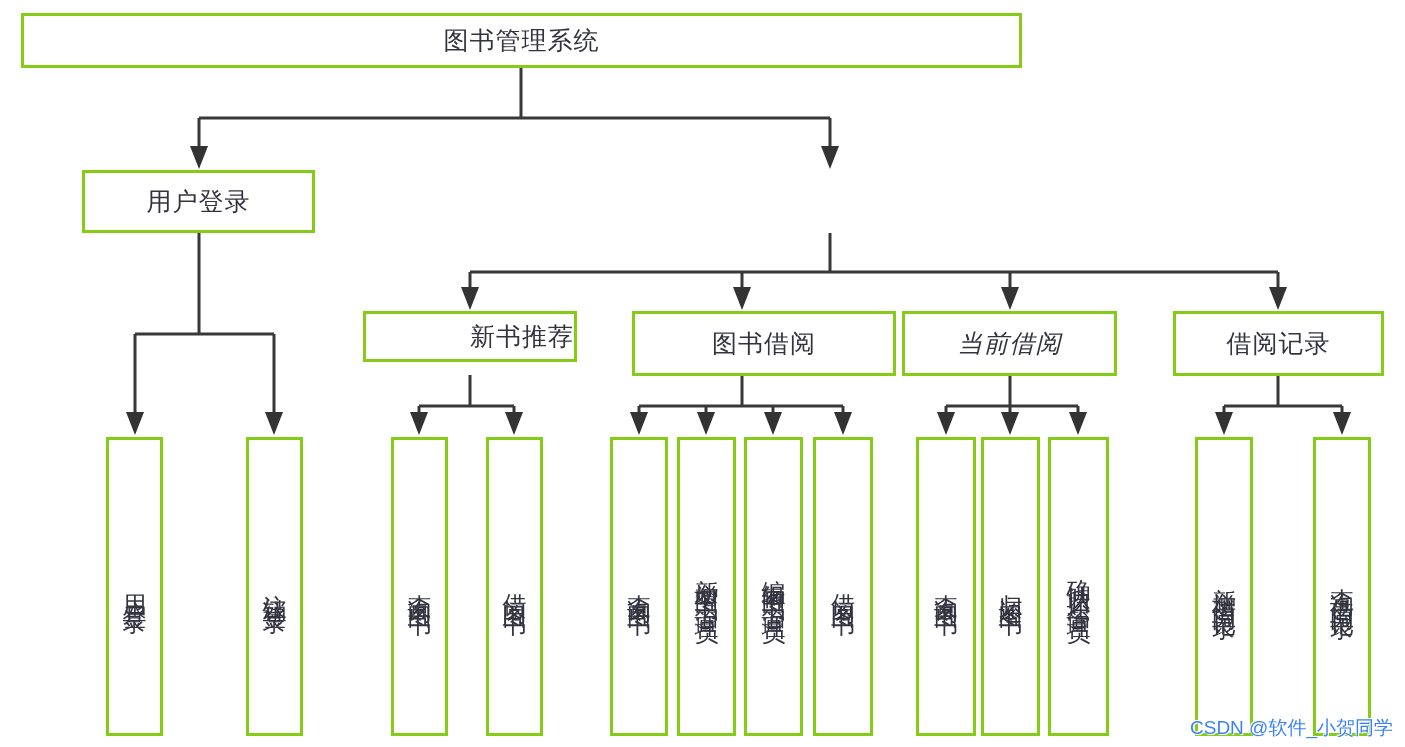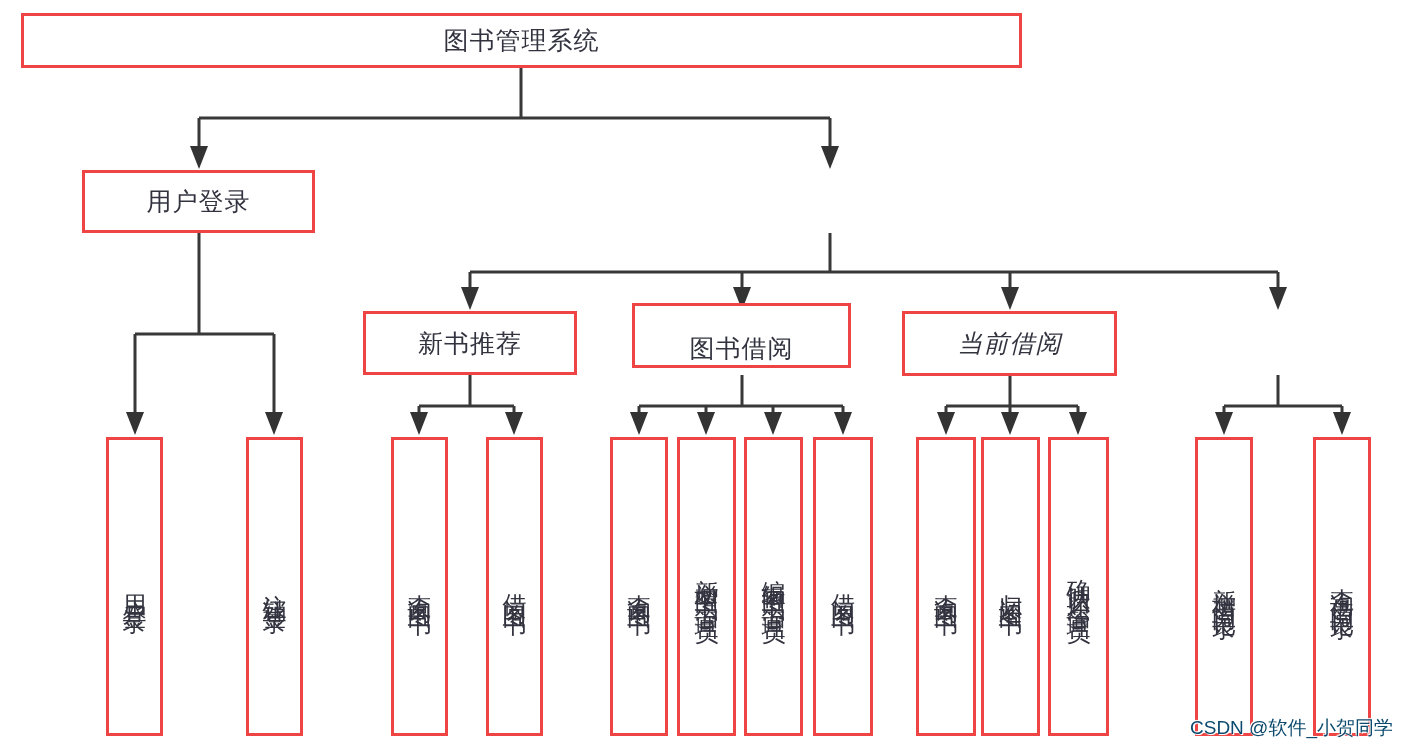--- a/index.html
+++ b/index.html
@@ -21,21 +21,21 @@
     stroke: #383838;
     stroke-width: 3;
   }
   svg.connectors polygon {
     fill: #333333;
     stroke: none;
   }
   .node {
     position: absolute;
     box-sizing: border-box;
-    border: 3px solid #ef4444;
+    border: 3px solid #84cc16;
     background: #ffffff;
     display: flex;
     align-items: center;
     justify-content: center;
     color: #333340;
   }
   .hnode .label {
     font-size: 25px;
     letter-spacing: 1px;
     white-space: nowrap;
@@ -46,21 +46,21 @@
     font-size: 24px;
     letter-spacing: 6px;
     line-height: 1;
     white-space: nowrap;
   }
   .watermark {
     position: absolute;
     left: 1190px;
     top: 715px;
     font-size: 19px;
-    color: #0c4a6e;
+    color: #3b82f6;
     white-space: nowrap;
     text-shadow: 1px 1px 0 #ffffff, -1px -1px 0 #ffffff, 0 0 2px #ffffff;
     z-index: 5;
   }
 </style>
 </head>
 <body>
 
 <div class="canvas">
 
@@ -104,28 +104,31 @@
   </svg>
 
   <div class="node hnode" style="left:21px; top:13px; width:1001px; height:55px;">
     <span class="label">图书管理系统</span>
   </div>
 
   <div class="node hnode" style="left:82px; top:170px; width:233px; height:63px;">
     <span class="label">用户登录</span>
   </div>
 
-  <div class="node hnode" style="left:363px; top:311px; width:214px; height:64px;">
+  <div class="node hnode" style="left:363px; top:311px; width:214px; height:51px;justify-content:flex-end;">
     <span class="label">新书推荐</span>
   </div>
-  <div class="node hnode" style="left:632px; top:303px; width:219px; height:65px;align-items:flex-end;">
+  <div class="node hnode" style="left:632px; top:311px; width:264px; height:65px;">
     <span class="label">图书借阅</span>
   </div>
   <div class="node hnode" style="left:902px; top:311px; width:215px; height:65px;font-style:italic;">
     <span class="label">当前借阅</span>
+  </div>
+  <div class="node hnode" style="left:1173px; top:311px; width:211px; height:65px;">
+    <span class="label">借阅记录</span>
   </div>
 
   <div class="node leaf" style="left:106px; top:437px; width:57px; height:299px;">
     <span class="label">用户登录</span>
   </div>
   <div class="node leaf" style="left:246px; top:437px; width:57px; height:299px;">
     <span class="label">注销登录</span>
   </div>
   <div class="node leaf" style="left:391px; top:437px; width:57px; height:299px;">
     <span class="label">查询图书</span>

